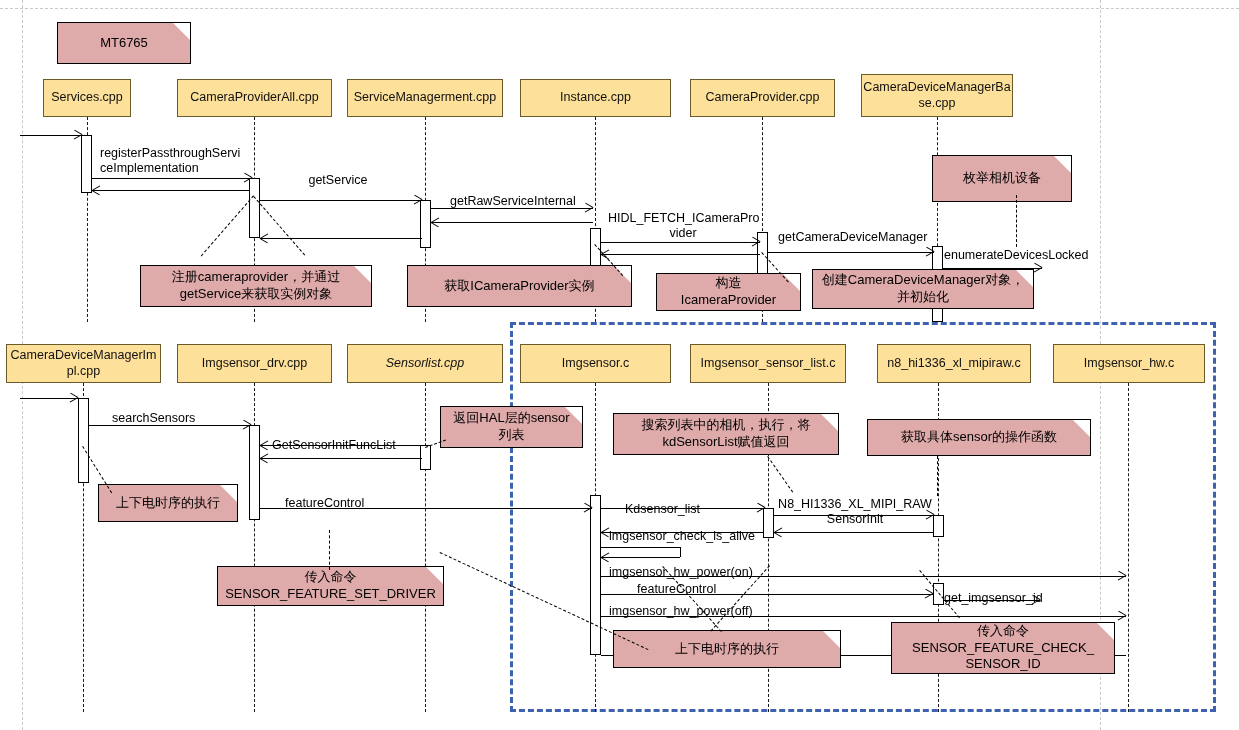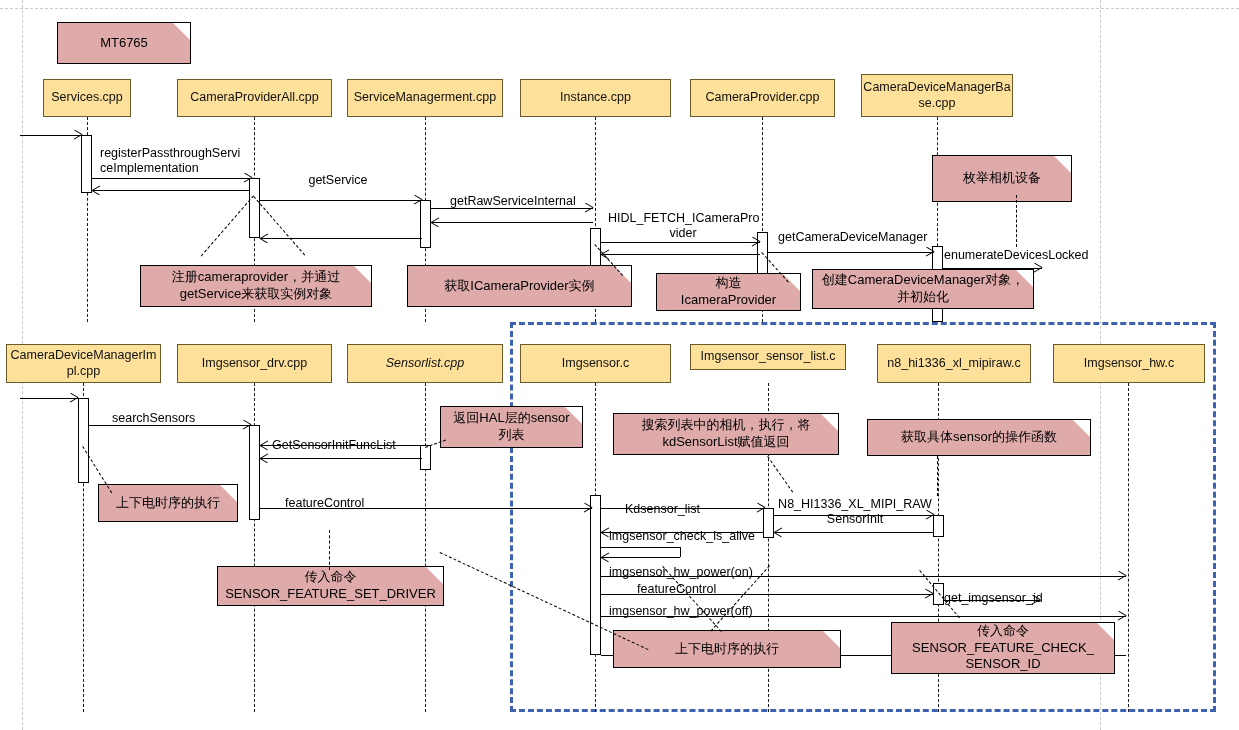--- a/index.html
+++ b/index.html
@@ -184,21 +184,21 @@
   </div>
   <div class="lifebox" style="left:177px;top:344px;width:155px;height:39px;">
     <span>Imgsensor_drv.cpp</span>
   </div>
   <div class="lifebox" style="left:347px;top:344px;width:156px;height:39px;font-style:italic;">
     <span>Sensorlist.cpp</span>
   </div>
   <div class="lifebox" style="left:520px;top:344px;width:151px;height:39px;">
     <span>Imgsensor.c</span>
   </div>
-  <div class="lifebox" style="left:690px;top:344px;width:156px;height:26px;">
+  <div class="lifebox" style="left:690px;top:344px;width:156px;height:39px;">
     <span>Imgsensor_sensor_list.c</span>
   </div>
   <div class="lifebox" style="left:877px;top:344px;width:154px;height:39px;">
     <span>n8_hi1336_xl_mipiraw.c</span>
   </div>
   <div class="lifebox" style="left:1053px;top:344px;width:152px;height:39px;">
     <span>Imgsensor_hw.c</span>
   </div>
 
   <div class="lifeline" style="left:83px;top:383px;height:329px;"></div>

